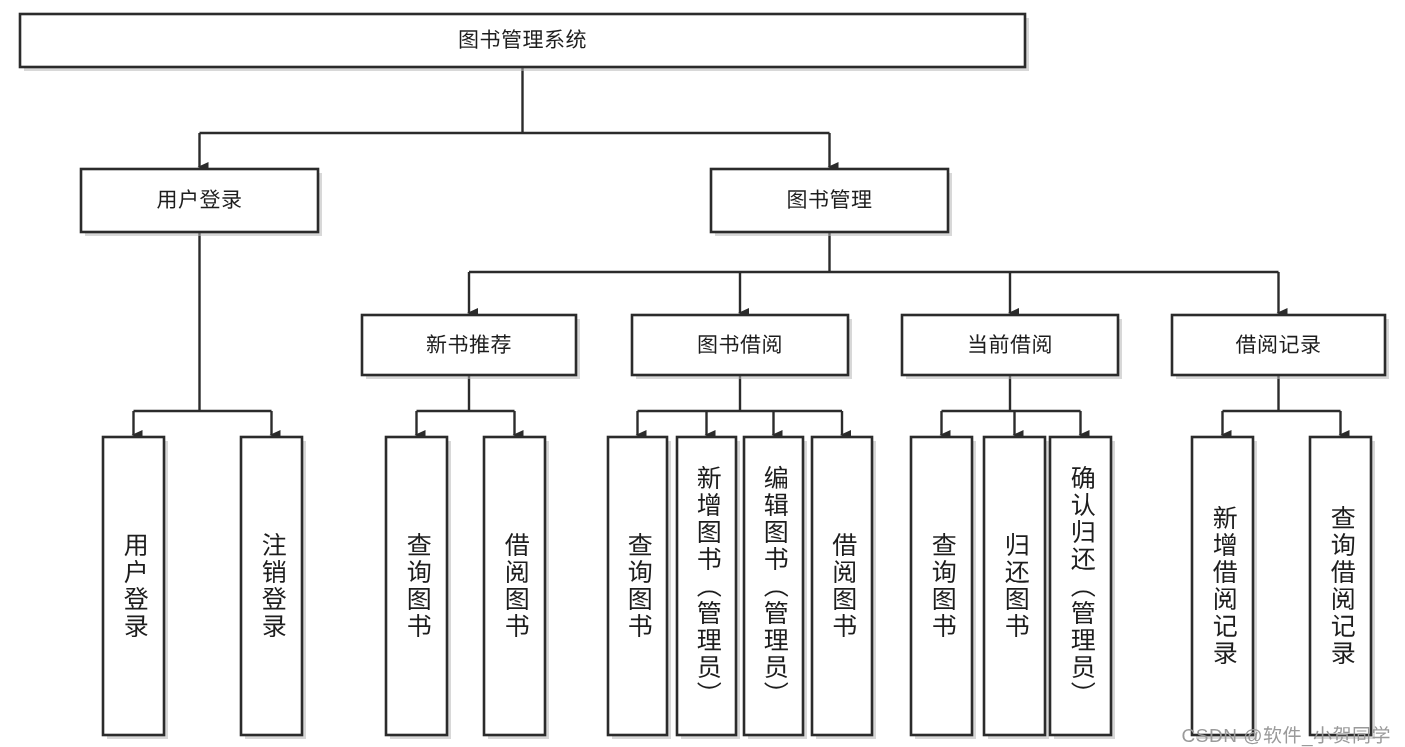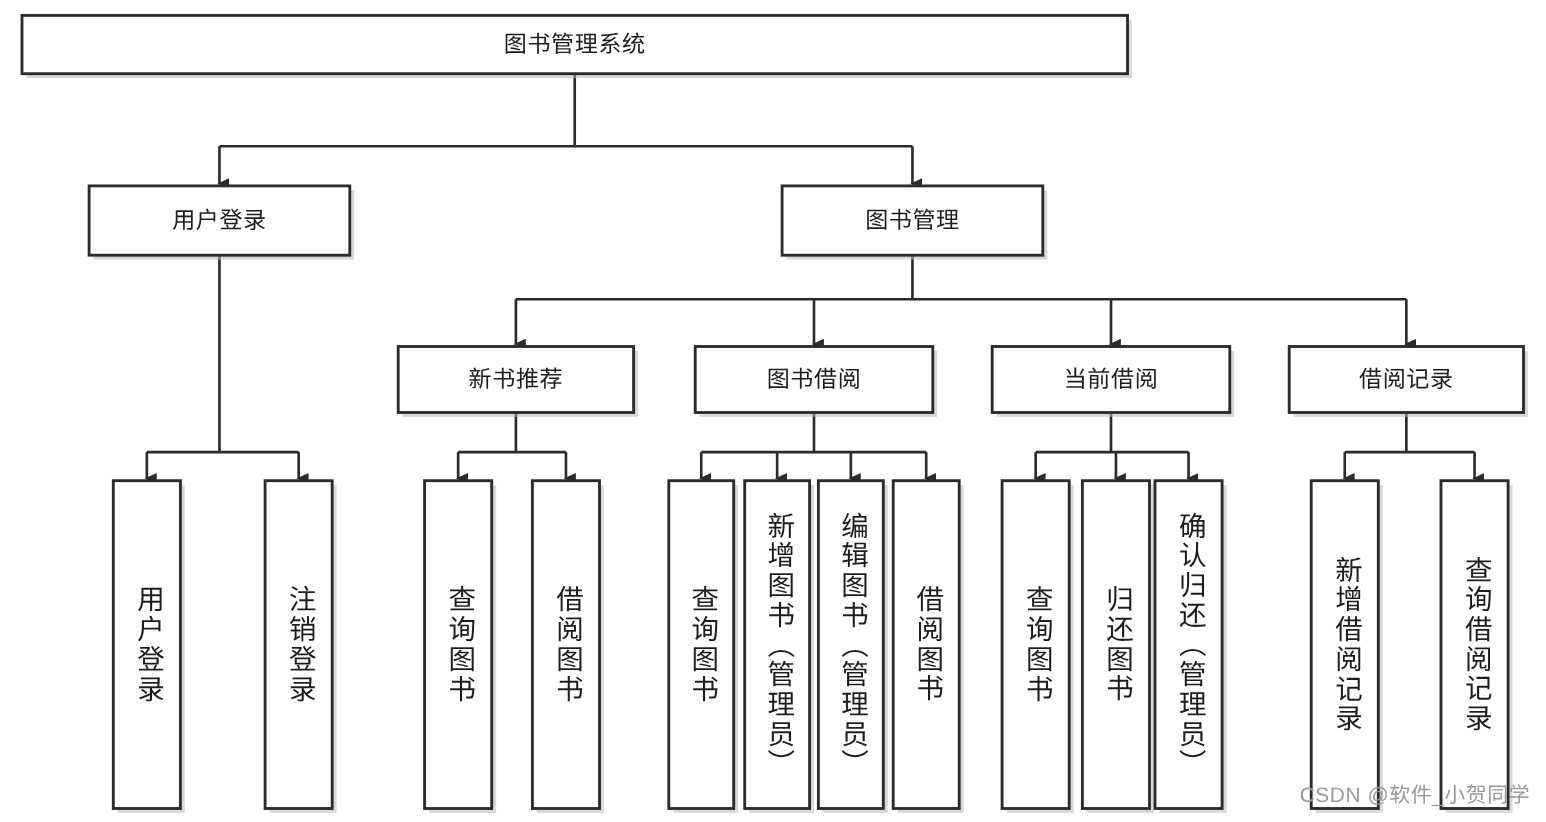--- a/index.html
+++ b/index.html
@@ -65,21 +65,21 @@
     color: #1d1d1d;
     letter-spacing: 2px;
     text-align: center;
     white-space: nowrap;
     pointer-events: none;
     user-select: none;
   }
   #watermark {
     position: absolute;
     right: 14px;
-    bottom: 12px;
+    bottom: 0;
     font-family: "Liberation Sans", "DejaVu Sans", sans-serif;
     font-size: 19px;
     color: #9a9a9a;
     letter-spacing: 0.5px;
     user-select: none;
     white-space: nowrap;
   }
 </style>
 </head>
 <body>

